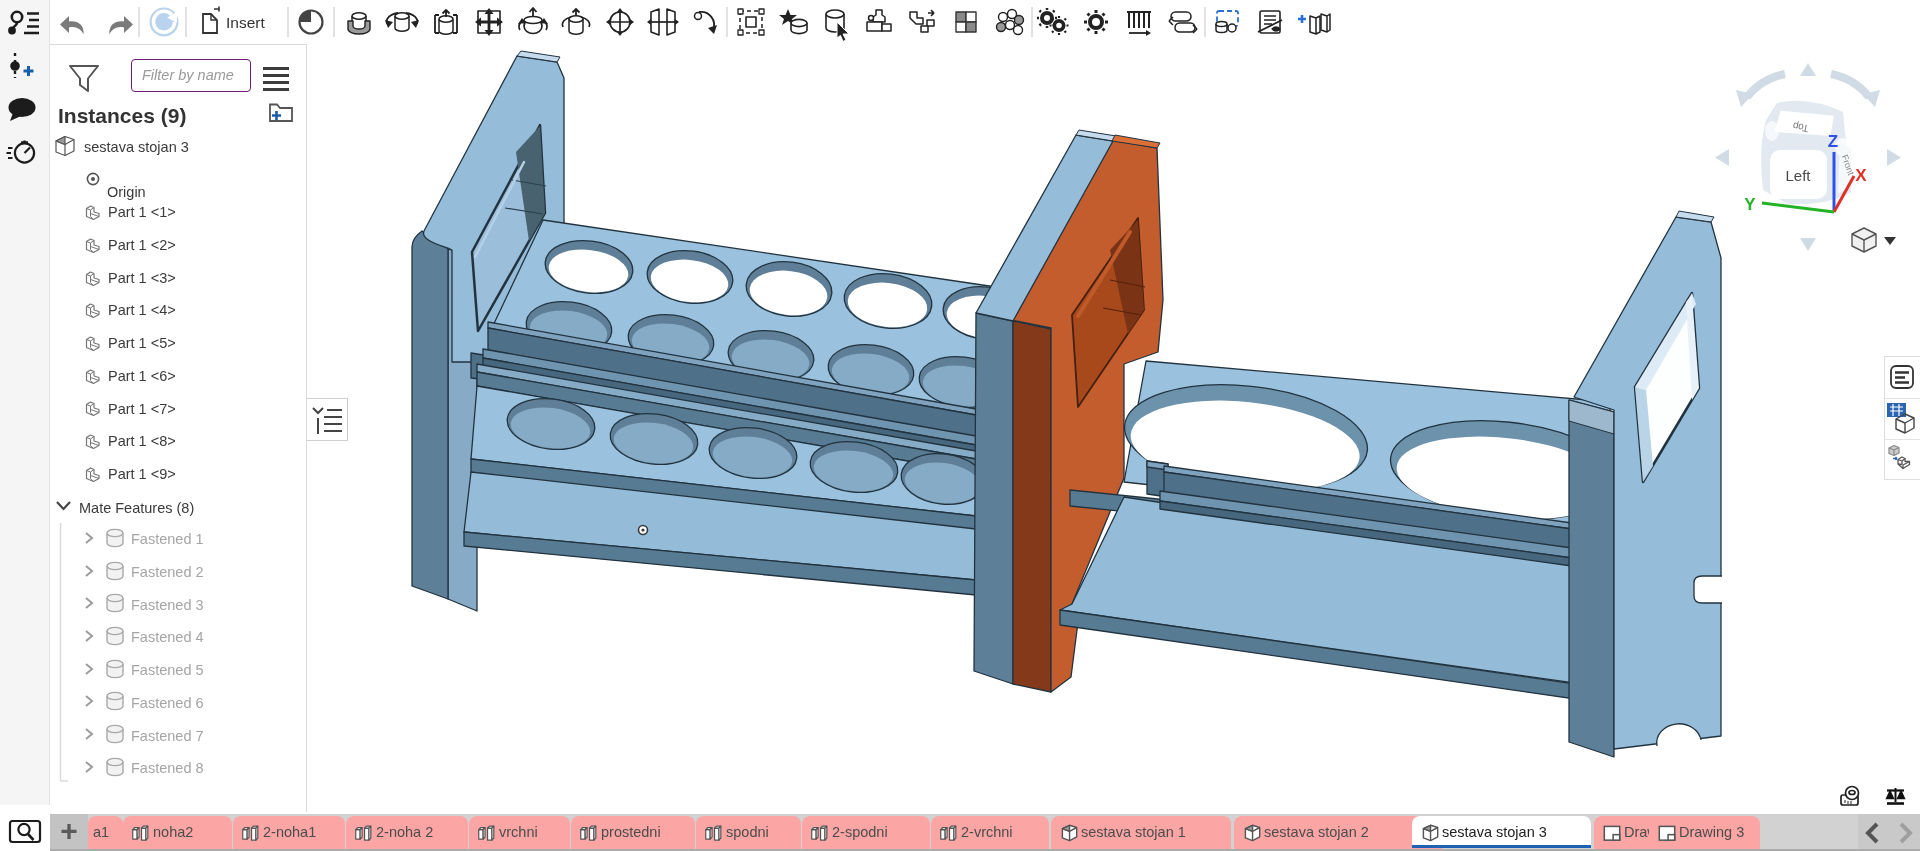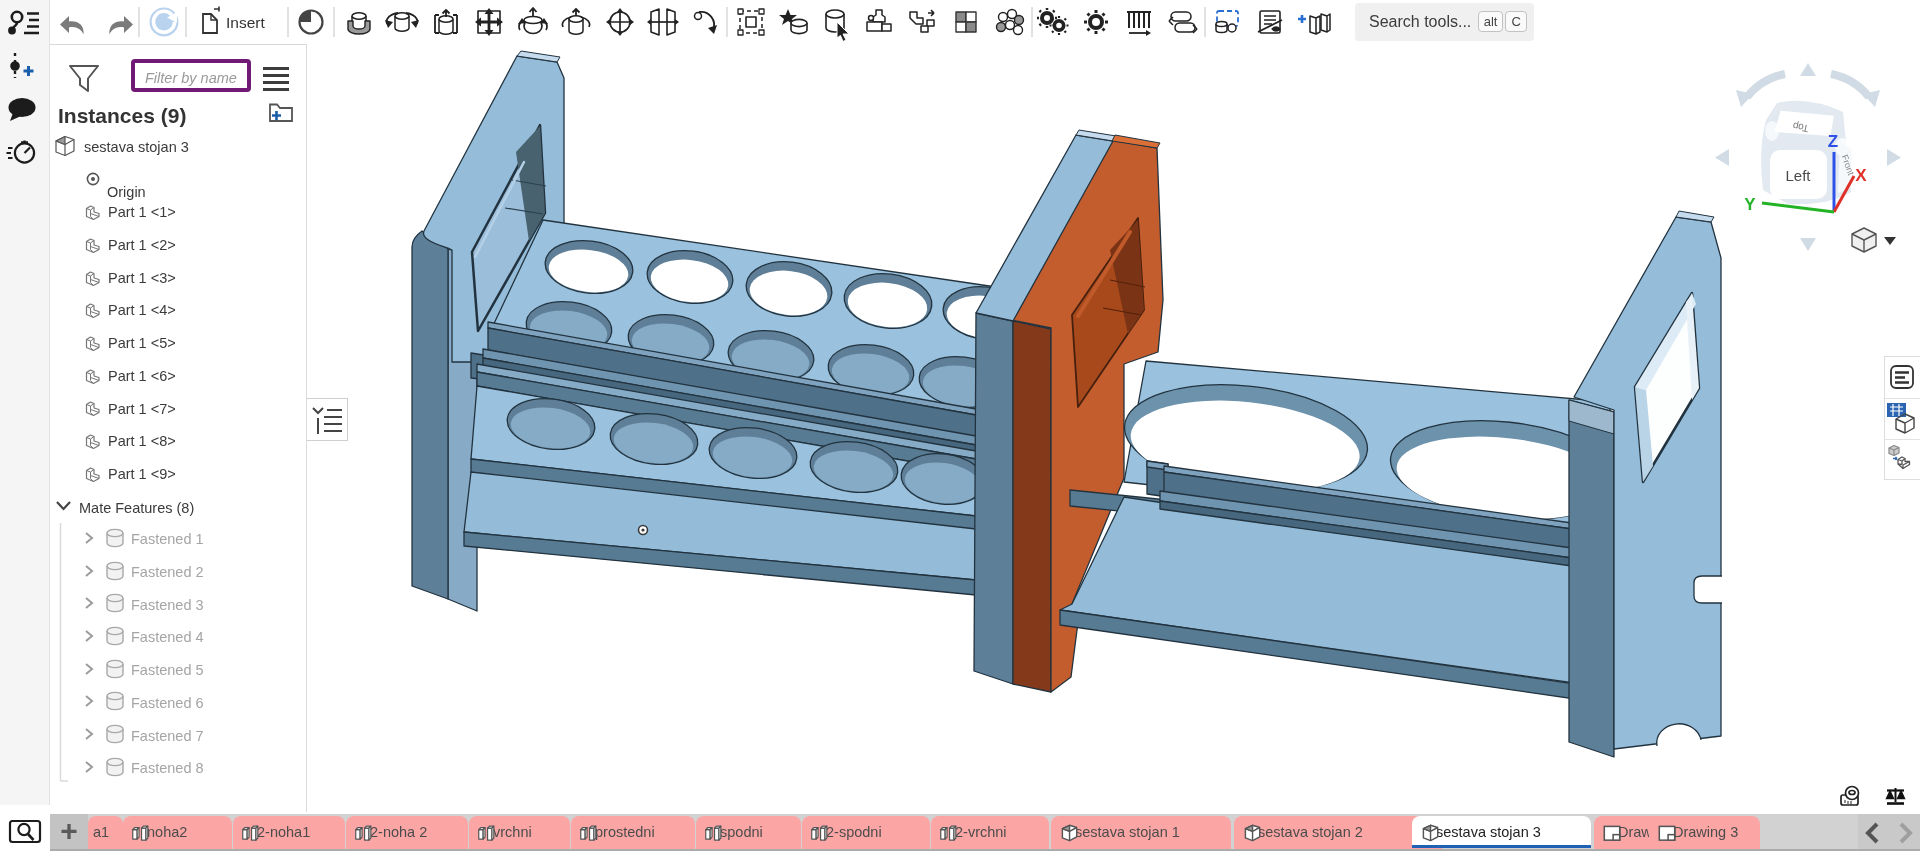--- a/index.html
+++ b/index.html
@@ -8,44 +8,41 @@
 #root { position:relative; width:1920px; height:851px; }
 .abs { position:absolute; }
 
 #sidebar { left:0; top:0; width:50px; height:814px; background:#f5f5f5; border-right:1px solid #e3e3e3; }
 
 #toolbar { left:50px; top:0; width:1870px; height:44px; background:#fff; }
 #searchbox { position:absolute; left:1305px; top:3px; width:179px; height:38px; background:#f0f0f0; border-radius:4px; color:#3c3c3c; font-size:16px; line-height:38px; padding-left:14px; }
 .key { display:inline-block; background:#fafafa; border:1px solid #c2c2c2; border-radius:4px; font-size:13px; line-height:17px; padding:1px 5px; color:#444; vertical-align:1px; margin-left:2px;}
 
 #panel { left:50px; top:44px; width:257px; height:768px; background:#fff; border-right:1px solid #dcdcdc; border-top:1px solid #d8d8d8; }
-#filterinput { position:absolute; left:81px; top:14px; width:120px; height:33px; border:4px solid #701a75; border-radius:4px; font-style:italic; color:#9a9a9a; font-size:14.5px; line-height:31px; padding-left:10px; width:120px;}
+#filterinput { position:absolute; left:81px; top:14px; width:120px; height:33px; border:1px solid #701a75; border-radius:4px; font-style:italic; color:#9a9a9a; font-size:14.5px; line-height:31px; padding-left:10px; width:120px;}
 .trow { position:absolute; white-space:nowrap; font-size:14.5px; color:#3b3b3b; height:22px; line-height:22px; }
 .trow.gray { color:#a5a5a5; }
 #instlabel { position:absolute; left:8px; top:57px; font-size:21px; font-weight:bold; color:#333; }
 
 #collapser { left:307px; top:398px; width:41px; height:43px; background:#fff; border:1px solid #cfcfcf; border-left:none; }
 
 #rightbar { left:1884px; top:356px; width:36px; height:124px; background:#fff; border-left:1px solid #ddd; border-top:1px solid #ddd; border-bottom:1px solid #ddd; }
 
 #tabbar { left:0; top:814px; width:1920px; height:37px; background:#d2d2d2; }
 #tabbar .white0 { position:absolute; left:0; top:-9px; width:50px; height:46px; background:#fff; }
 .tab { position:absolute; top:2px; height:33px; background:#fca5a5; border-radius:8px 8px 0 0; font-size:14.5px; color:#4c4c4c; line-height:33px; white-space:nowrap; overflow:hidden; }
-.tab .lbl { margin-left:24px; }
+.tab .lbl { margin-left:30px; }
 .tab svg { position:absolute; left:7px; top:6px; }
 .tab.active { background:#fff; color:#222; border-bottom:3px solid #1f62b5; height:32px;}
 #tabbar .botline { position:absolute; left:50px; top:35px; width:1870px; height:2px; background:#ababab; }
 </style>
 </head>
 <body>
 <div id="root">
   <div id="sidebar" class="abs"></div>
-  <div id="toolbar" class="abs">
-    <div id="searchbox">Search tools... <span class="key">alt</span><span class="key">C</span></div>
-  </div>
   <div id="panel" class="abs">
     <div id="filterinput">Filter by name</div>
     <div id="instlabel" style="left:8px;top:59px;">Instances (9)</div>
     <div class="trow" style="left:34px;top:91px;">sestava stojan 3</div>
     <div class="trow" style="left:57px;top:124px;margin-top:12px;">Origin</div>
     <div class="trow" style="left:58px;top:156px;">Part 1 &lt;1&gt;</div>
     <div class="trow" style="left:58px;top:189px;">Part 1 &lt;2&gt;</div>
     <div class="trow" style="left:58px;top:222px;">Part 1 &lt;3&gt;</div>
     <div class="trow" style="left:58px;top:254px;">Part 1 &lt;4&gt;</div>
     <div class="trow" style="left:58px;top:287px;">Part 1 &lt;5&gt;</div>

